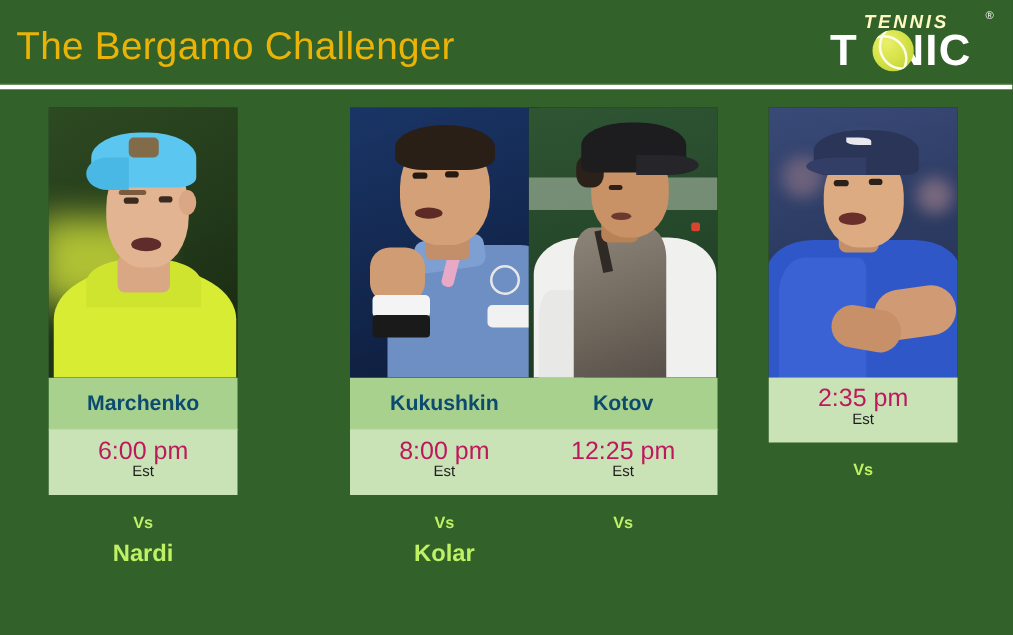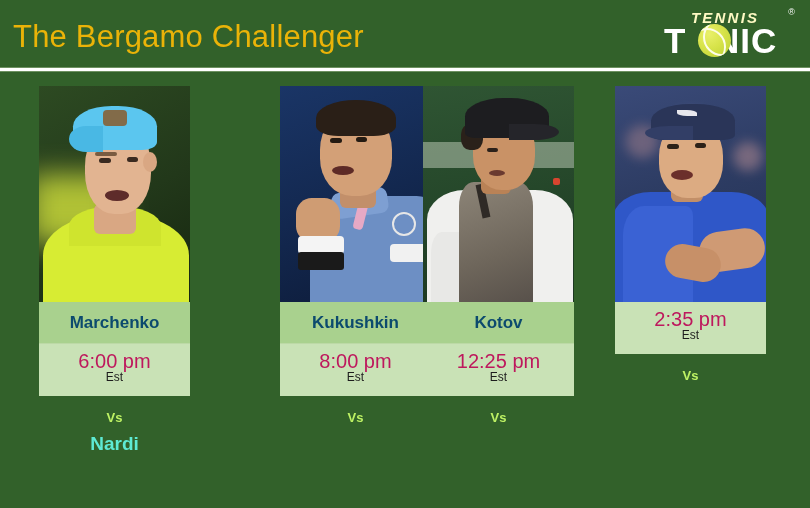--- a/index.html
+++ b/index.html
@@ -87,21 +87,21 @@
     position:absolute;left:0;right:0;top:26px;text-align:center;
     font-size:12px;font-weight:500;color:#1d1d1d;line-height:14px;
   }
 
   .vs{
     margin-top:14px;text-align:center;
     font-size:13px;font-weight:700;color:#bef264;line-height:16px;
   }
   .opp{
     margin-top:7px;text-align:center;
-    font-size:19px;font-weight:700;color:#5eead4;line-height:22px;
+    font-size:19px;font-weight:700;color:#bef264;line-height:22px;
     white-space:nowrap;
   }
 
   
   
   .p0 .bg{position:absolute;inset:0;background:linear-gradient(150deg,#2d4a22 0%,#22381a 55%,#16270f 100%);}
   .p0 .blur{position:absolute;left:-10px;top:88px;width:90px;height:70px;background:#c9d93a;filter:blur(14px);opacity:.85;}
   .p0 .shirt{position:absolute;left:4px;top:128px;width:146px;height:90px;background:#d7ec33;border-radius:46% 46% 0 0;}
   .p0 .shirt2{position:absolute;left:30px;top:120px;width:92px;height:40px;background:#cfe42e;border-radius:50% 50% 0 0;}
   .p0 .neck{position:absolute;left:55px;top:118px;width:42px;height:30px;background:#d9a783;border-radius:6px;}
@@ -240,20 +240,21 @@
         </div>
       </div>
       <div class="name-band">
         <span class="nm">Kukushkin</span>
       </div>
       <div class="time-band">
         <div class="tm">8:00 pm</div>
         <div class="est">Est</div>
       </div>
       <div class="vs">Vs</div>
+      <div class="opp">Kolar</div>
     </div>
 
     <div class="card c2">
       <div class="photo p2">
         <div class="scene">
           <div class="bg"></div>
             <div class="wall"></div>
           <div class="shirt"></div>
             <div class="arm"></div>
             <div class="vest"></div>

